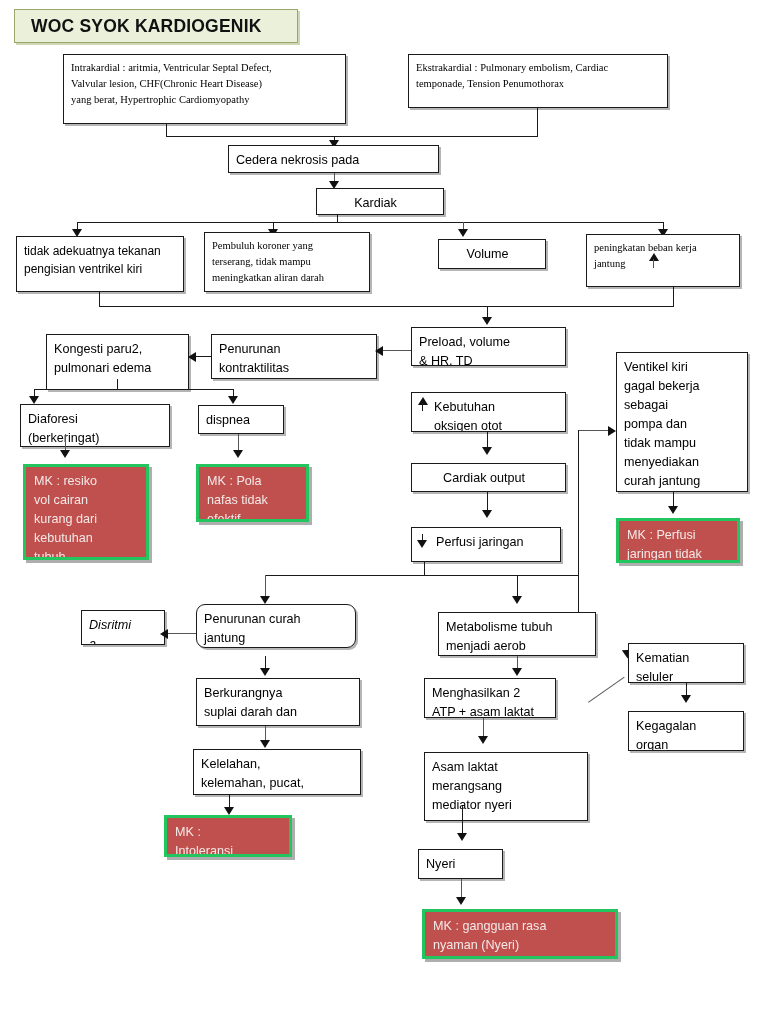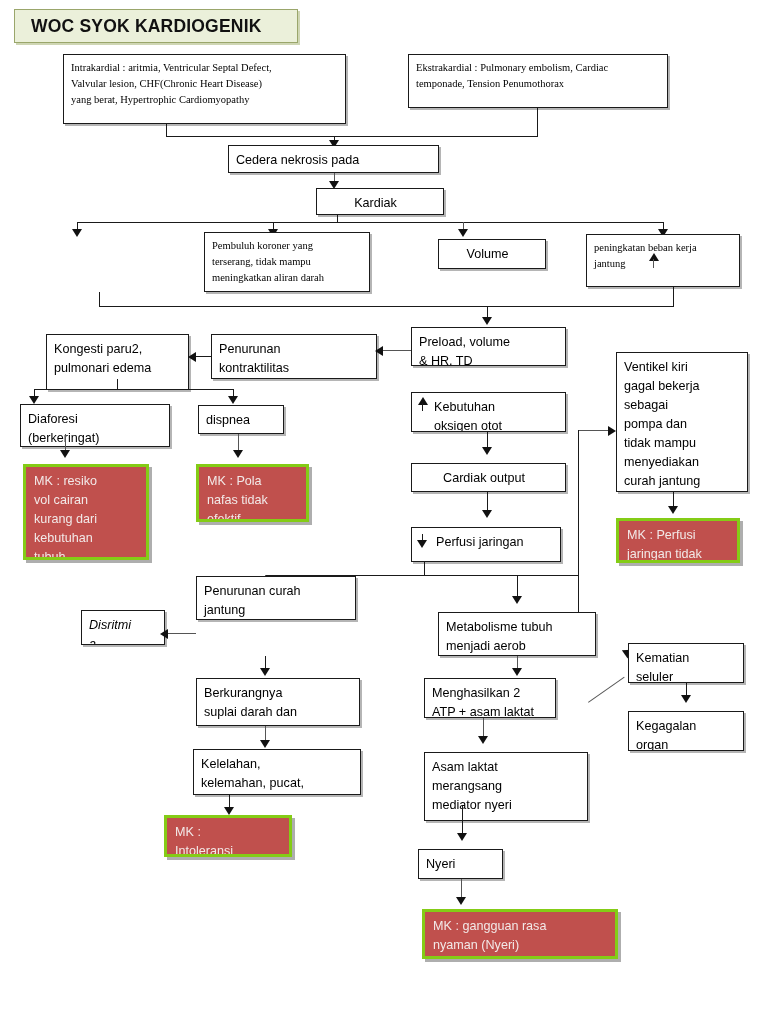--- a/index.html
+++ b/index.html
@@ -42,21 +42,21 @@
     font-family:"Liberation Sans", sans-serif;
     font-size:12.6px; line-height:19px;
   }
   .sans.sm .txt{ font-size:12px; line-height:18px; }
 
   .shadow{ box-shadow:2px 2px 0 rgba(120,120,120,.55); }
 
   
   .mk{
     position:absolute; background:#C0504D;
-    border:3px solid #84cc16;
+    border:3px solid #22c55e;
     box-shadow:3px 3px 0 rgba(120,120,120,.6);
     overflow:hidden;
   }
   .mk .txt{
     display:block; padding:5px 8px 0 8px;
     color:#F2E9E8; font-size:12.6px; line-height:19px;
     white-space:pre-line; font-family:"Liberation Sans", sans-serif;
   }
 
   
@@ -112,20 +112,24 @@
   <div class="ln h" style="left:77px;  top:222px; width:587px;"></div>
   <div class="ln v" style="left:77px;  top:222px; height:11px;"></div>
   <div class="ln v" style="left:273px; top:222px; height:11px;"></div>
   <div class="ln v thin" style="left:463px; top:222px; height:11px;"></div>
   <div class="ln v" style="left:663px; top:222px; height:11px;"></div>
   <div class="ar down" style="left:72px;  top:229px;"></div>
   <div class="ar down" style="left:268px; top:229px;"></div>
   <div class="ar down" style="left:458px; top:229px;"></div>
   <div class="ar down" style="left:658px; top:229px;"></div>
 
+  <div class="box sans sm shadow" style="left:16px;  top:236px; width:168px; height:56px;">
+    <span class="txt">tidak adekuatnya tekanan
+pengisian ventrikel kiri</span>
+  </div>
 
   <div class="box serif shadow" style="left:204px; top:232px; width:166px; height:60px;">
     <span class="txt">Pembuluh koroner yang
 terserang, tidak mampu
 meningkatkan aliran darah</span>
   </div>
 
   <div class="box sans shadow" style="left:438px; top:239px; width:108px; height:30px; text-align:center;">
     <span class="txt">Volume
 darah</span>
@@ -249,21 +253,21 @@
   <div class="ln v" style="left:517px; top:575px; height:24px;"></div>
   <div class="ar down" style="left:512px; top:596px;"></div>
 
   <div class="box sans shadow" style="left:81px;  top:610px; width:84px; height:35px;font-style:italic;">
     <span class="txt">Disritmi
 a</span>
   </div>
   <div class="ln h thin" style="left:166px; top:633px; width:30px;"></div>
   <div class="ar left" style="left:160px; top:629px;"></div>
 
-  <div class="box sans shadow" style="left:196px; top:576px; width:160px; height:44px;">
+  <div class="box sans shadow" style="left:196px; top:604px; width:160px; height:44px;border-radius:9px;">
     <span class="txt">Penurunan curah
 jantung</span>
   </div>
 
   <div class="ln v" style="left:265px; top:656px; height:16px;"></div>
   <div class="ar down" style="left:260px; top:668px;"></div>
 
   <div class="box sans shadow" style="left:196px; top:678px; width:164px; height:48px;">
     <span class="txt">Berkurangnya
 suplai darah dan

